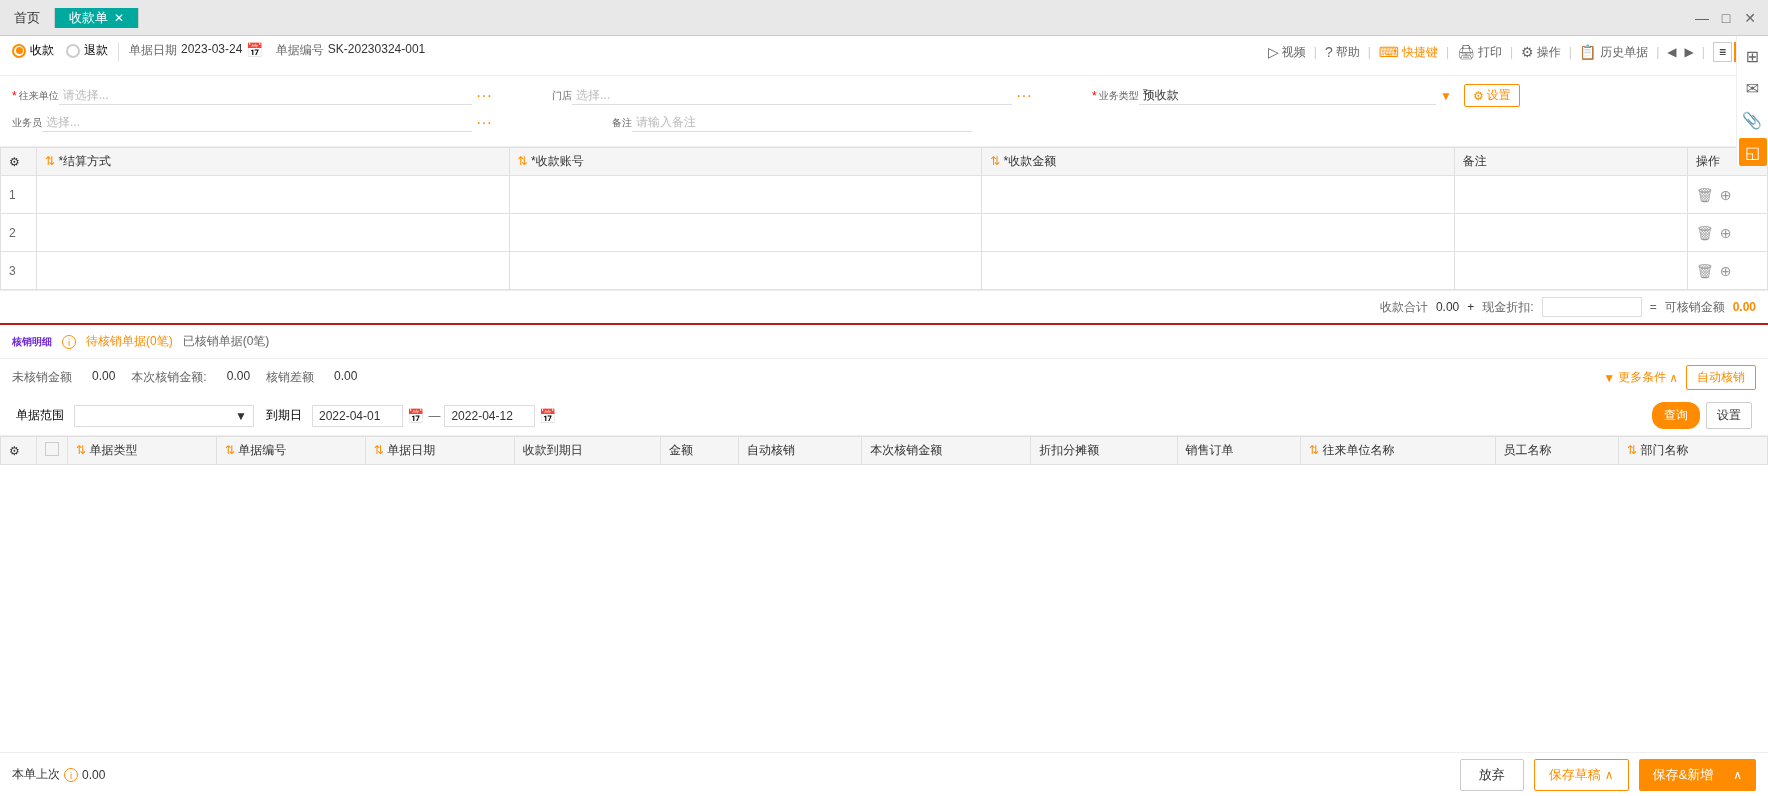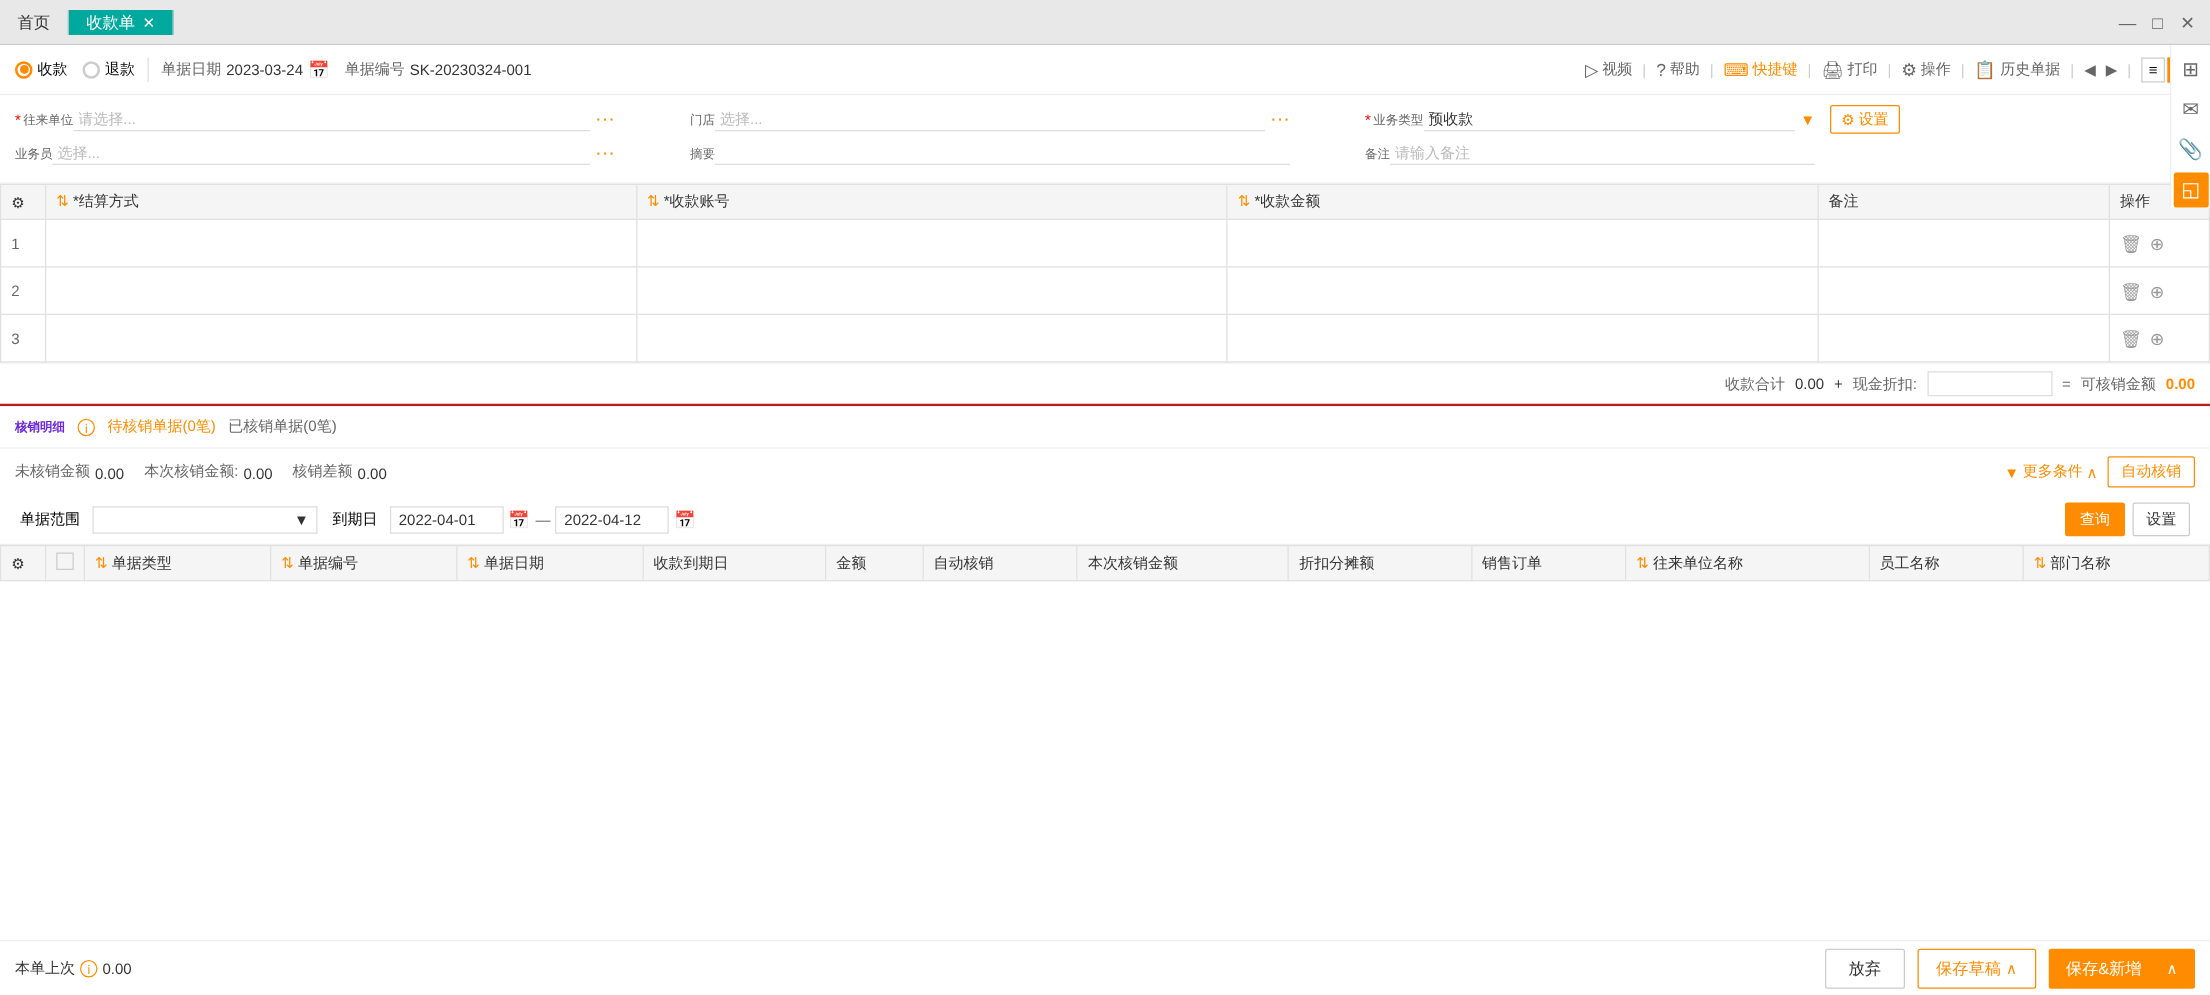--- a/index.html
+++ b/index.html
@@ -27,21 +27,21 @@
     .window-ctrl-btn {
       width: 20px; height: 20px; display: flex; align-items: center; justify-content: center;
       cursor: pointer; font-size: 14px; color: #666; margin-left: 4px;
     }
 
     
     .main-wrap { background: #fff; height: calc(796px - 36px); display: flex; flex-direction: column; }
 
     
     .toolbar {
-      display: flex; align-items: center; padding: 6px 12px; background: #fff;
+      display: flex; align-items: flex-start; padding: 6px 12px; background: #fff;
       border-bottom: 1px solid #eee; height: 40px;
     }
     .radio-group { display: flex; align-items: center; gap: 12px; }
     .radio-item { display: flex; align-items: center; gap: 4px; cursor: pointer; }
     .radio-circle {
       width: 14px; height: 14px; border-radius: 50%; border: 2px solid #ccc;
       display: flex; align-items: center; justify-content: center;
     }
     .radio-circle.checked { border-color: #ff8c00; }
     .radio-circle.checked::after {
@@ -130,21 +130,21 @@
     .tab-link {
       color: #ff8c00; font-size: 12px; cursor: pointer; text-decoration: none;
     }
     .tab-link.inactive { color: #666; }
 
     
     .summary-bar {
       display: flex; align-items: center; padding: 6px 12px; gap: 16px;
       font-size: 12px; color: #333; background: #fff;
     }
-    .summary-item { display: flex; align-items: flex-end; gap: 4px; }
+    .summary-item { display: flex; align-items: flex-start; gap: 20px; }
     .summary-label { color: #666; }
     .summary-right { margin-left: auto; display: flex; align-items: center; gap: 8px; }
     .filter-link { color: #ff8c00; cursor: pointer; font-size: 12px; display: flex; align-items: center; gap: 3px; }
     .auto-writeoff-btn {
       background: #fff; border: 1px solid #ff8c00; color: #ff8c00; padding: 3px 10px;
       border-radius: 2px; cursor: pointer; font-size: 12px;
     }
 
     
     .filter-row {
@@ -158,21 +158,21 @@
       cursor: pointer; justify-content: space-between;
     }
     .date-input {
       border: 1px solid #ddd; padding: 3px 6px; font-size: 12px; color: #333;
       width: 91px; outline: none;
     }
     .date-sep { color: #666; }
     .cal-btn { color: #ff8c00; cursor: pointer; font-size: 14px; }
     .query-btn {
       background: #ff8c00; color: #fff; border: none; padding: 4px 12px;
-      border-radius: 2px; cursor: pointer; font-size: 12px;
+      border-radius: 12px; cursor: pointer; font-size: 12px;
     }
     .settings-btn2 {
       background: #fff; border: 1px solid #ccc; color: #333; padding: 4px 10px;
       border-radius: 2px; cursor: pointer; font-size: 12px;
     }
     .filter-right { margin-left: auto; display: flex; gap: 6px; }
 
     
     .bottom-table-wrap { flex: 1; overflow: auto; }
     .bottom-table { width: 100%; border-collapse: collapse; }
@@ -330,24 +330,20 @@
         </button>
       </div>
     </div>
     <div class="form-row">
       <div class="form-field" style="max-width: 480px;">
         <label>业务员</label>
         <input class="form-input" type="text" placeholder="选择..." style="">
         <span class="more-btn">···</span>
       </div>
       <div style="width: 60px;"></div>
-      <div class="form-field" style="max-width: 480px;">
-        <label>摘要</label>
-        <input class="form-input" type="text" style="">
-      </div>
       <div style="width: 60px;"></div>
       <div class="form-field" style="max-width: 360px;">
         <label>备注</label>
         <input class="form-input" type="text" placeholder="请输入备注" style="">
       </div>
     </div>
   </div>
 
   <div class="table-wrap">
     <table class="data-table">

